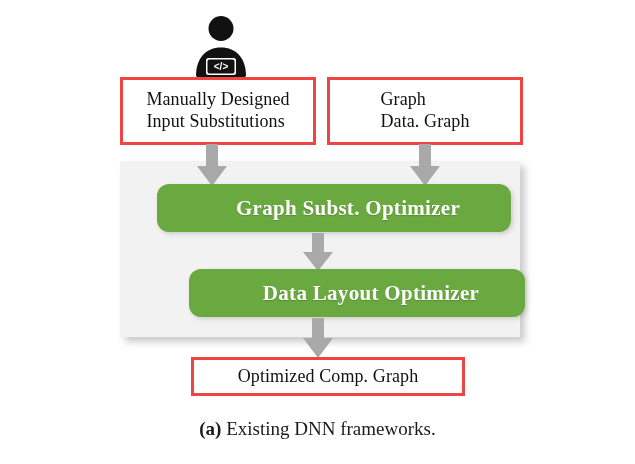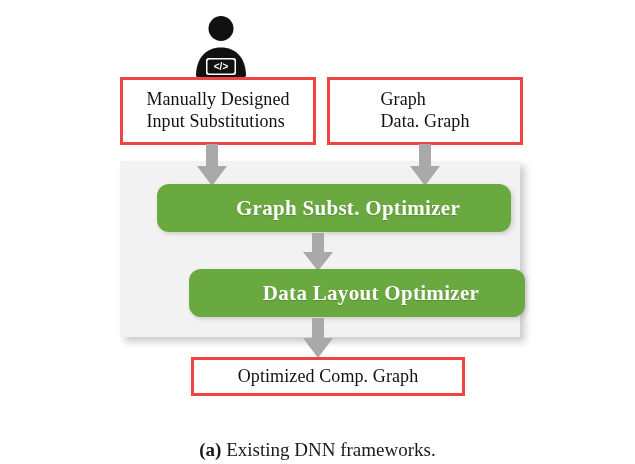--- a/index.html
+++ b/index.html
@@ -118,21 +118,21 @@
 
   #arrow-subst-to-panel { left: 197px; top: 144px; }
   #arrow-input-to-panel { left: 410px; top: 144px; }
   #arrow-between-opt   { left: 303px; top: 233px; }
   #arrow-panel-to-out  { left: 303px; top: 318px; }
 
   
   .caption {
     position: absolute;
     left: 0;
-    top: 439px;
+    top: 418px;
     width: 635px;
     text-align: center;
     font-size: 19px;
     color: #1a1a1a;
   }
   .caption .label { font-weight: bold; }
   .caption .text { font-weight: normal; }
 </style>
 </head>
 <body>

